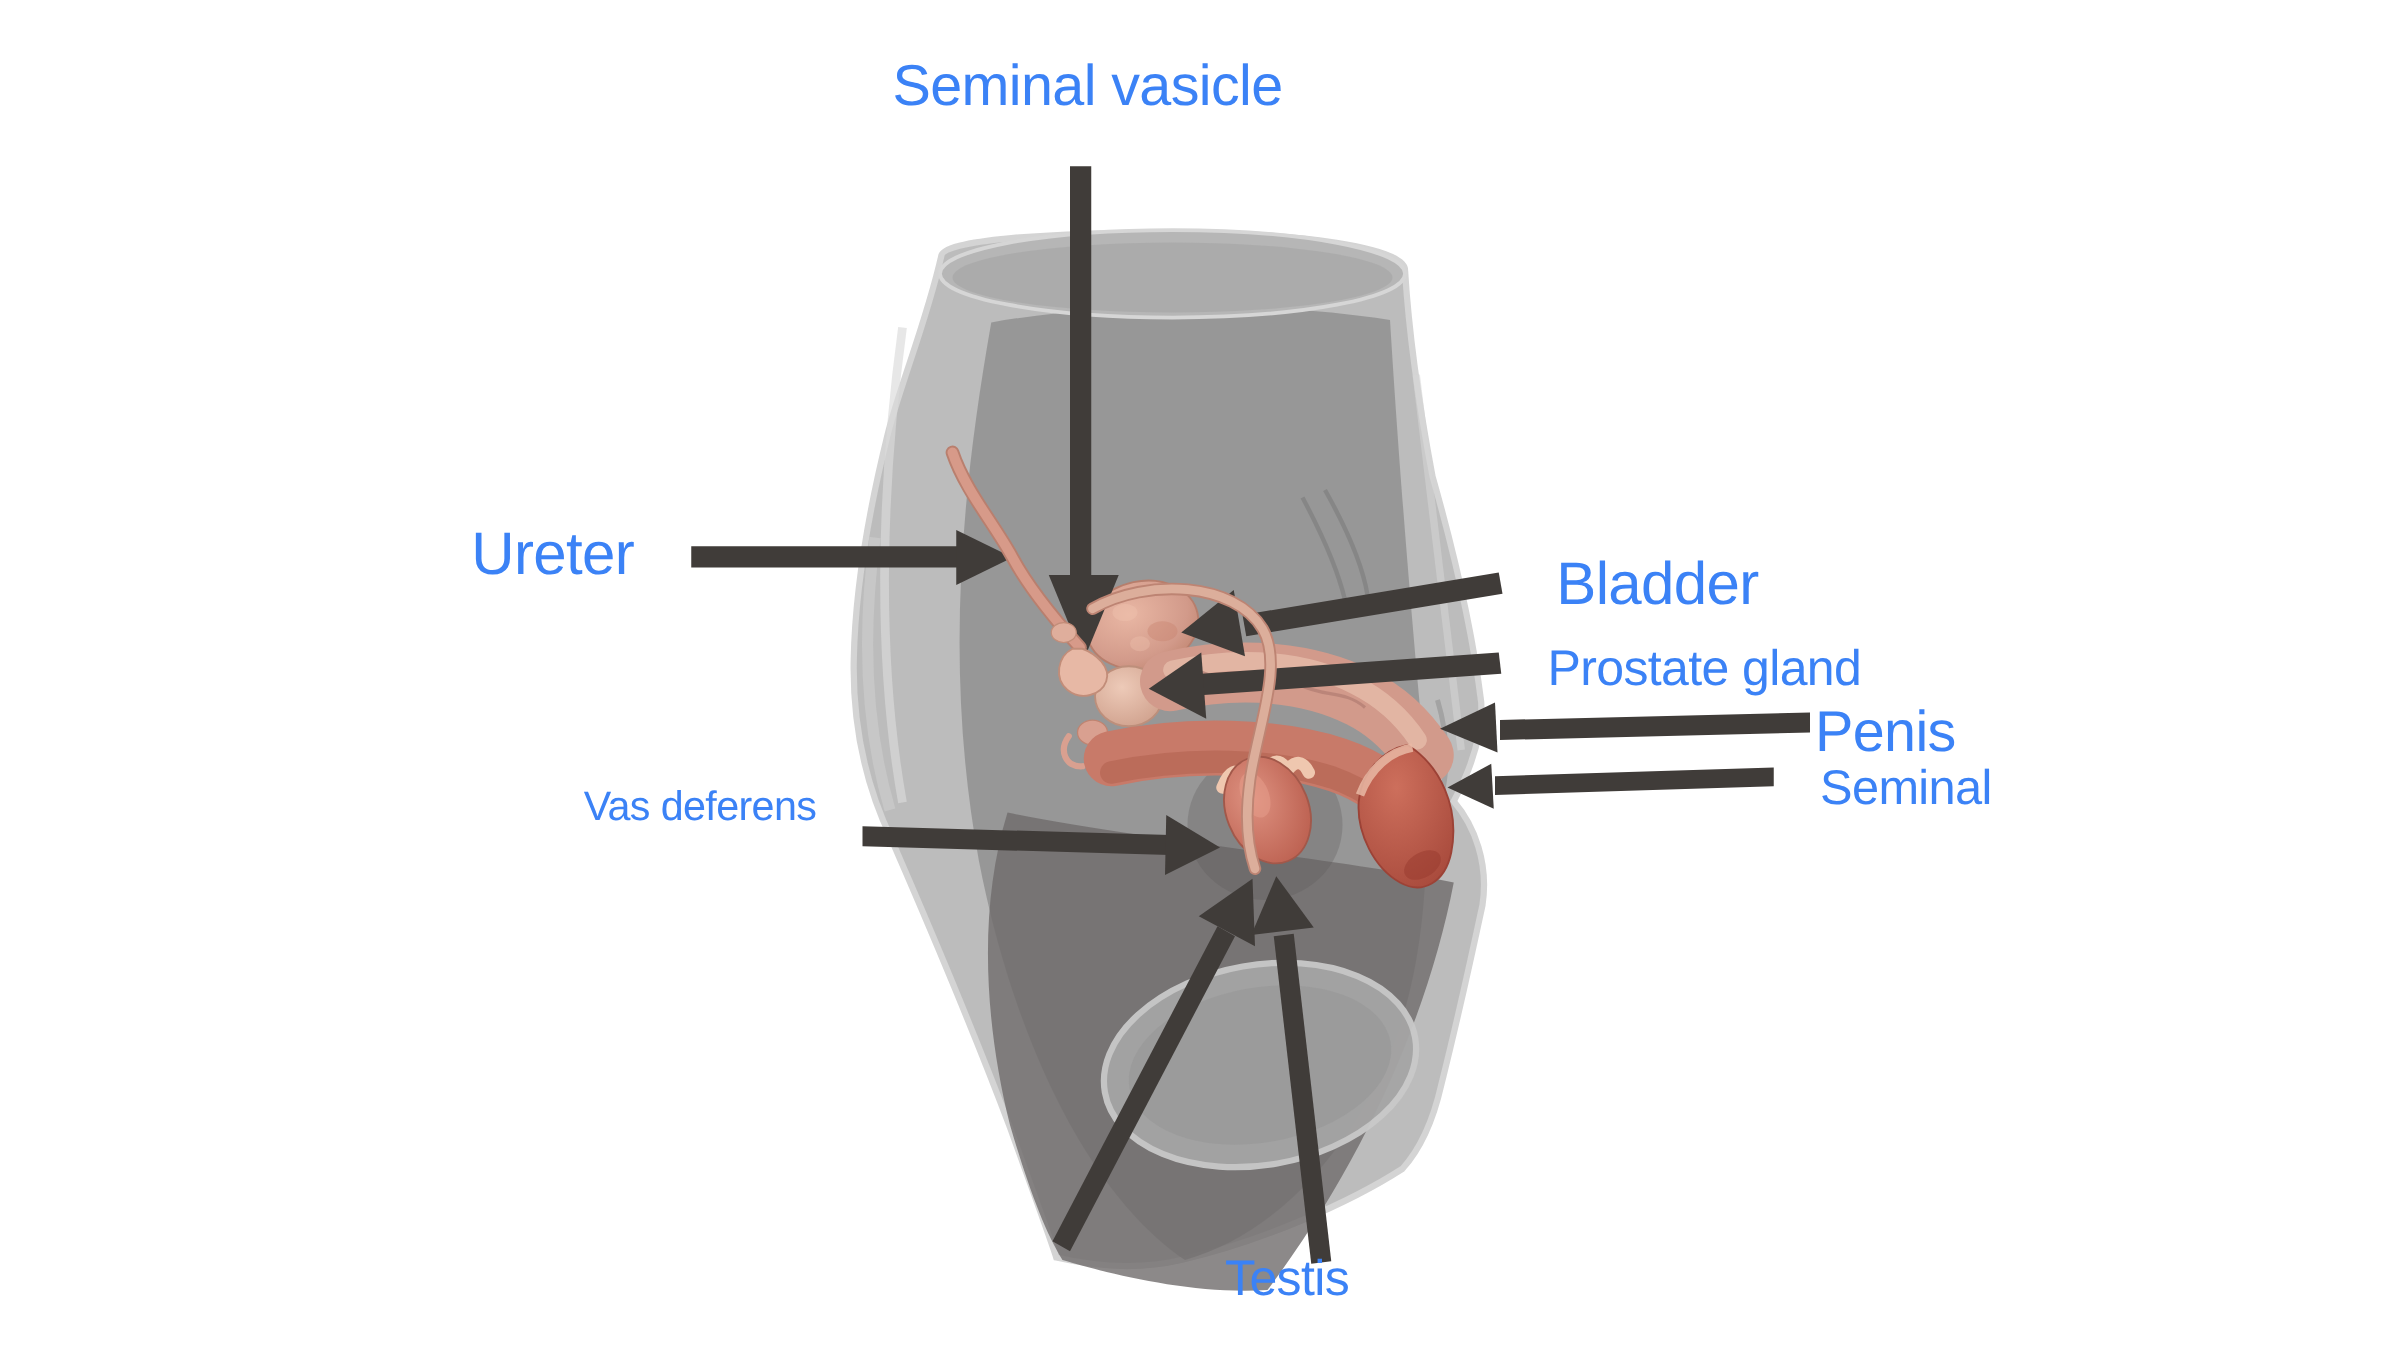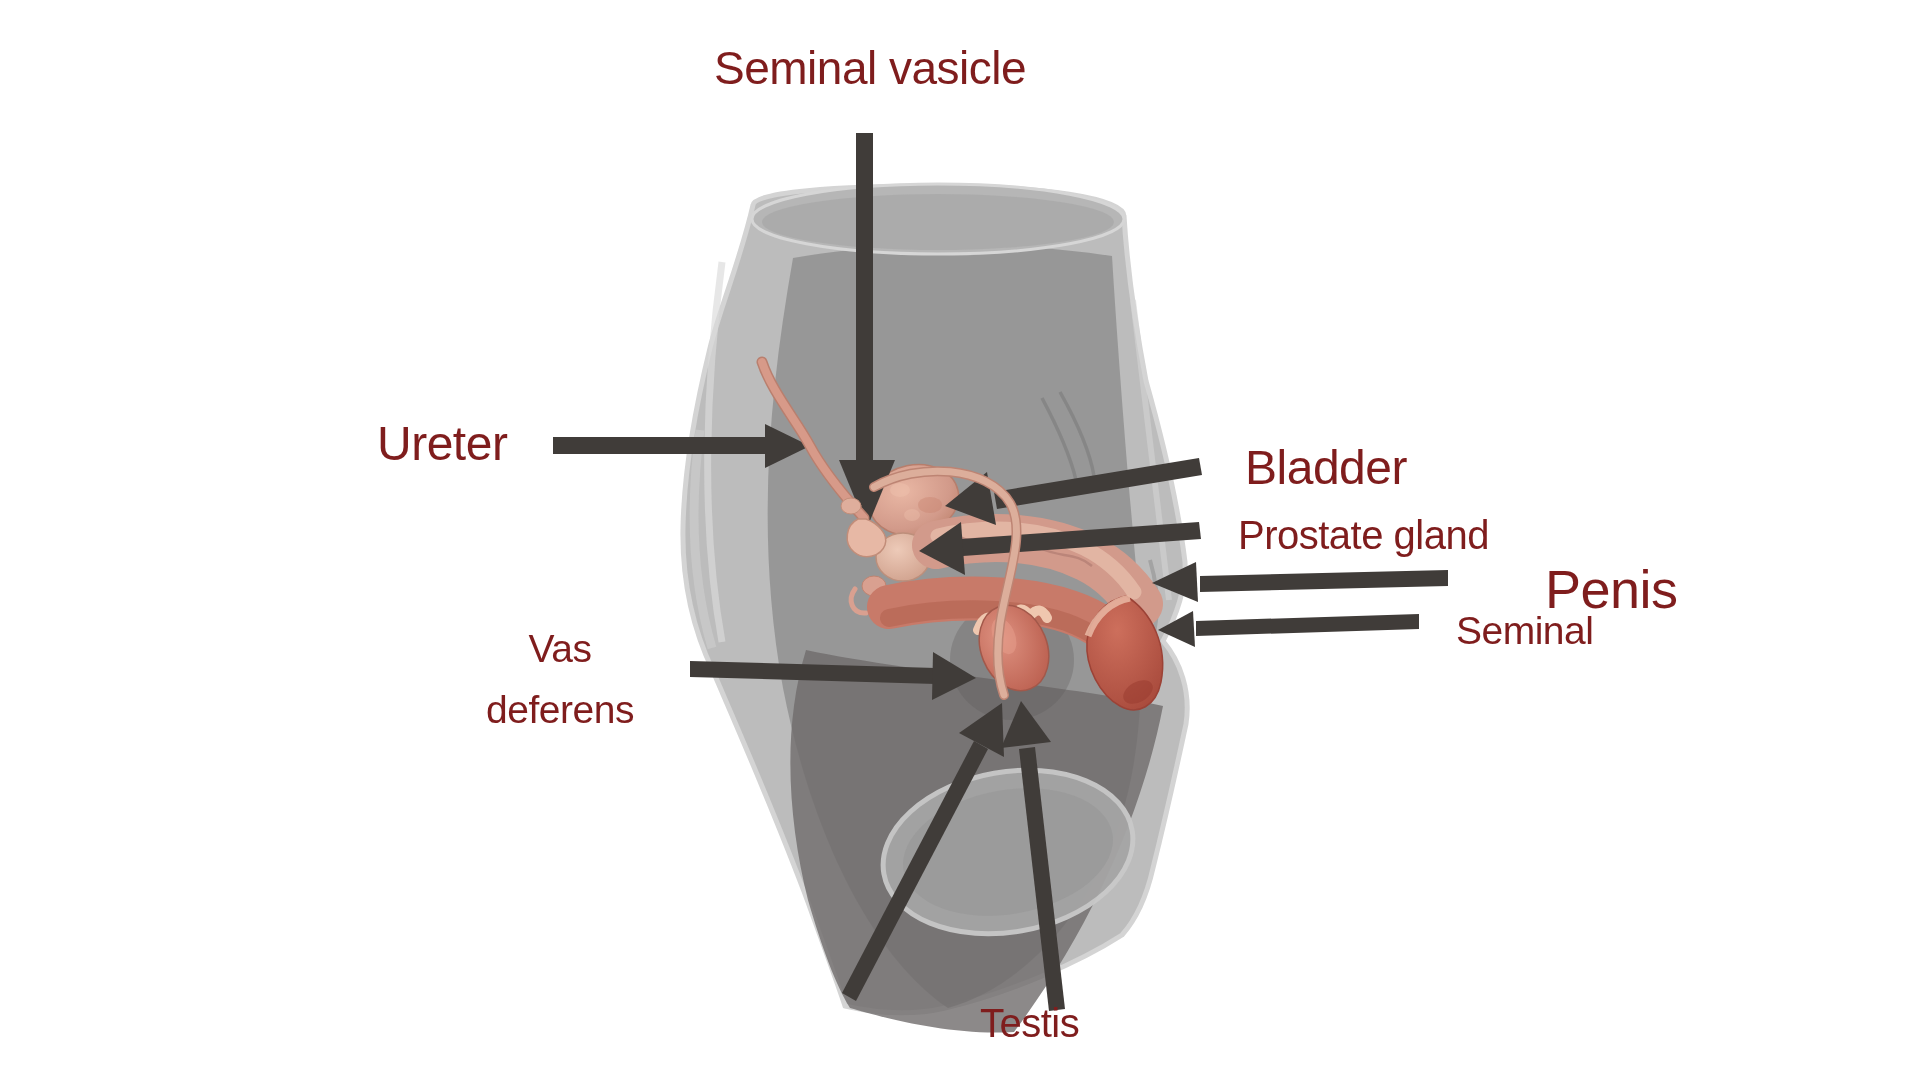--- a/index.html
+++ b/index.html
@@ -1,19 +1,19 @@
 <!DOCTYPE html>
 <html><head>
 <meta charset="utf-8">
 <style>
   html,body{margin:0;padding:0;}
   body{background:#ffffff;font-family:"Liberation Sans", sans-serif;}
   .stage{position:relative;width:1920px;height:1080px;background:#ffffff;overflow:hidden;}
   .stage svg{position:absolute;left:0;top:0;}
-  .label{position:absolute;color:#7f1d1d;letter-spacing:-0.5px;white-space:nowrap;line-height:1.05;}
+  .label{position:absolute;color:#3b82f6;letter-spacing:-0.5px;white-space:nowrap;line-height:1.05;}
   .label.wrap{white-space:normal;text-align:center;}
 </style>
 </head>
 <body>
 
 <div class="stage">
 
   <svg width="1920" height="1080" viewBox="0 0 1920 1080">
     <defs>
       <radialGradient id="gBladder" cx="40%" cy="35%" r="75%">
@@ -129,21 +129,21 @@
   </svg>
 
   <div class="label" style="left:714px;top:44px;font-size:46px;">Seminal vasicle</div>
 
   <div class="label" style="left:377px;top:419px;font-size:48px;">Ureter</div>
 
   <div class="label" style="left:1245px;top:443px;font-size:48px;">Bladder</div>
 
   <div class="label" style="left:1238px;top:514px;font-size:40px;">Prostate gland</div>
 
-  <div class="label" style="left:1545px;top:561px;font-size:54px;">Penis</div>
+  <div class="label" style="left:1452px;top:561px;font-size:46px;">Penis</div>
 
   <div class="label" style="left:1456px;top:611px;font-size:39px;">Seminal</div>
 
-  <div class="label wrap" style="left:450px;top:618px;width:220px;font-size:39px;line-height:61px;">Vas deferens</div>
+  <div class="label wrap" style="left:450px;top:604px;width:220px;font-size:33px;line-height:82px;">Vas deferens</div>
 
 
   <div class="label" style="left:980px;top:1002px;font-size:40px;">Testis</div>
 </div>
 
 </body></html>

